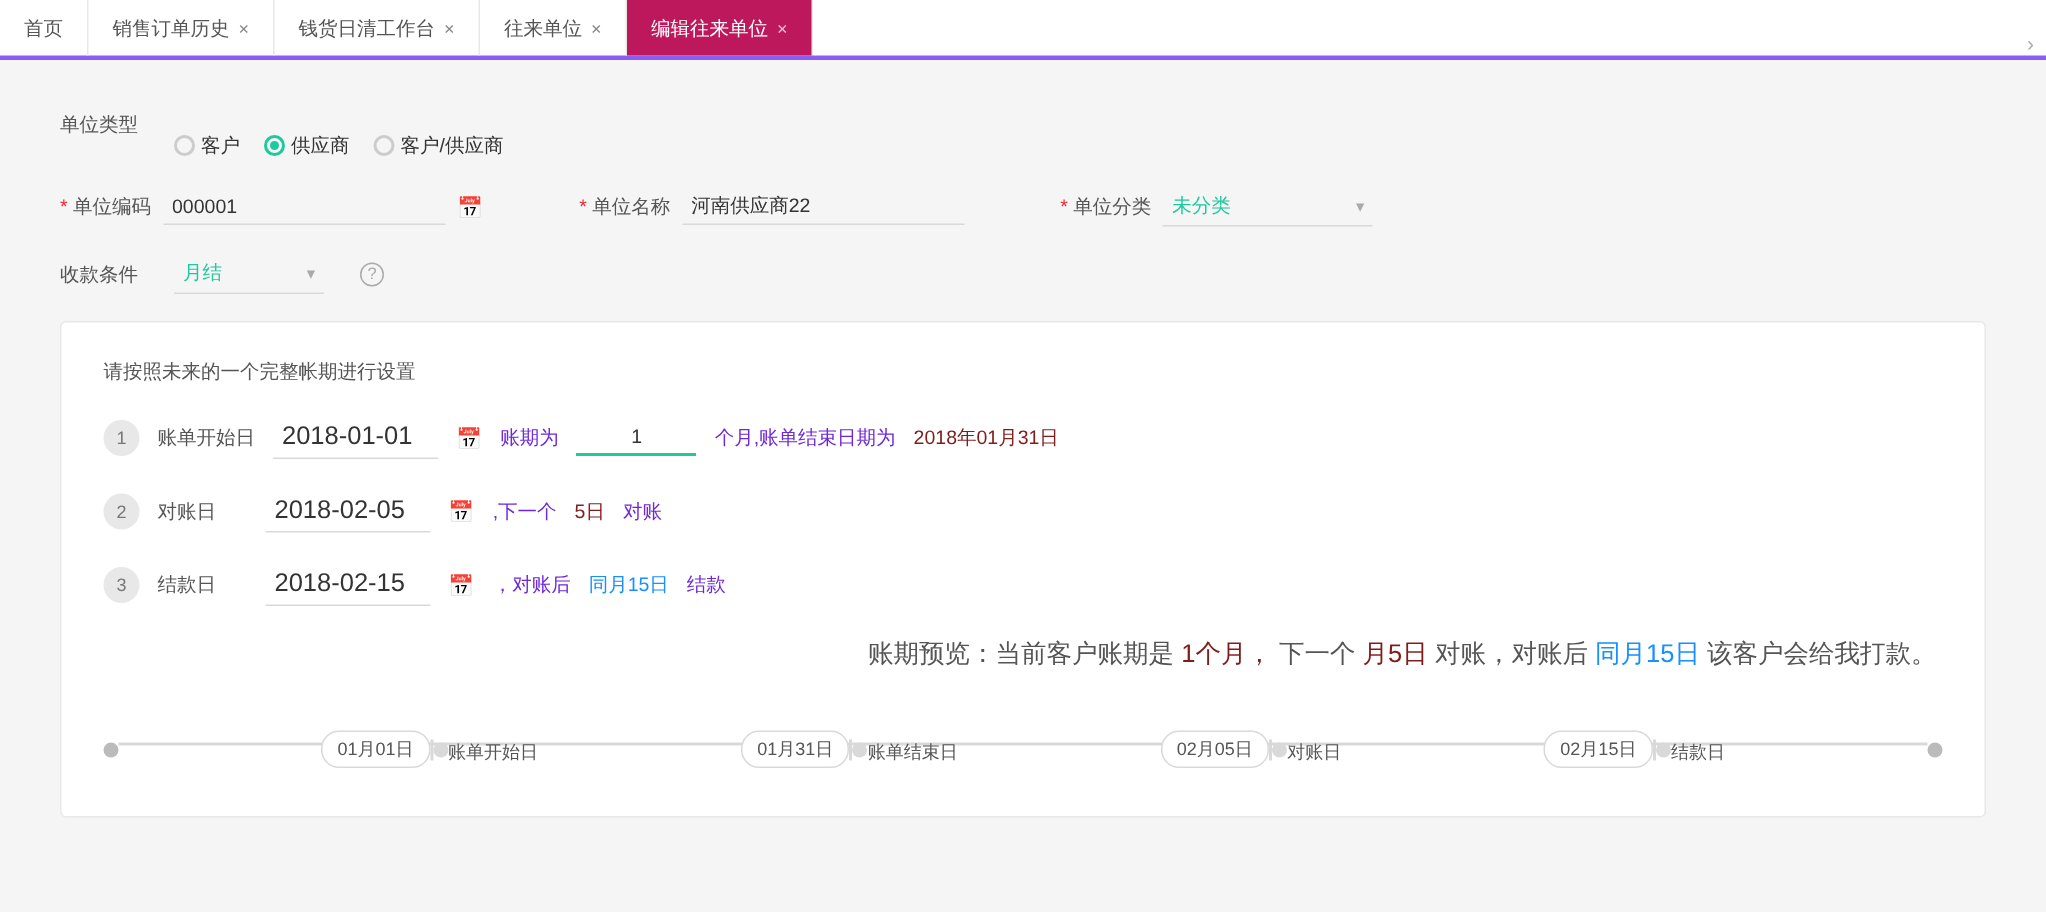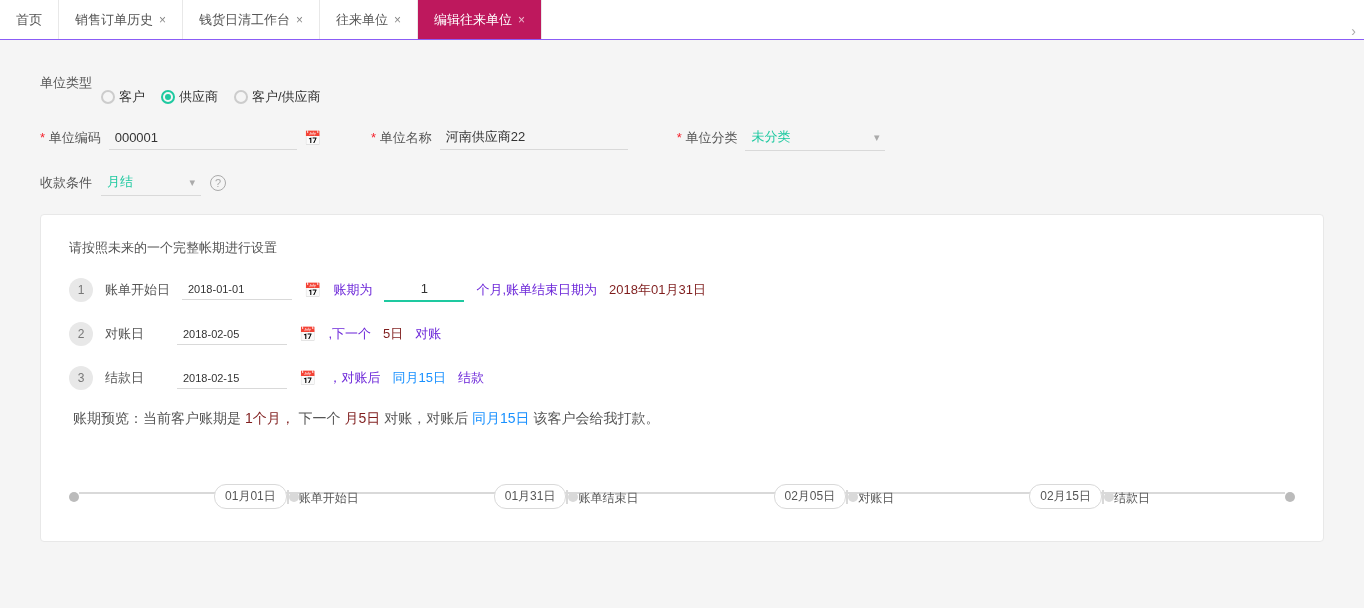--- a/index.html
+++ b/index.html
@@ -3,21 +3,21 @@
   <meta charset="utf-8">
   <style>
     * { box-sizing: border-box; margin: 0; padding: 0; }
     body { font-family: 'Microsoft YaHei', sans-serif; font-size: 14px; color: #333; background: #f5f5f5; }
 
     
     .tabs-bar {
       display: flex;
       align-items: flex-end;
       background: #fff;
-      border-bottom: 1px solid #8b5cf6;
+      border-bottom: 3px solid #8b5cf6;
       height: 40px;
     }
     .tab-item {
       display: flex;
       align-items: center;
       padding: 0 16px;
       height: 100%;
       cursor: pointer;
       font-size: 13px;
       color: #555;
@@ -50,21 +50,21 @@
       padding: 20px 40px;
       background: #f5f5f5;
       min-height: calc(100vh - 40px);
     }
 
     
     .form-row {
       display: flex;
       align-items: center;
       margin-bottom: 18px;
-      gap: 9px;
+      gap: 24px;
     }
     .form-label {
       font-size: 13px;
       color: #555;
       white-space: nowrap;
     }
     .form-label.required::before {
       content: '* ';
       color: #f5222d;
     }
@@ -189,21 +189,21 @@
     }
     .period-label {
       font-size: 13px;
       color: #555;
       min-width: 60px;
     }
     .period-date-input {
       border: none;
       border-bottom: 1px solid #d9d9d9;
       padding: 4px 6px;
-      font-size: 11px;
+      font-size: 17px;
       color: #333;
       outline: none;
       background: transparent;
       width: 110px;
     }
     .period-desc {
       font-size: 13px;
       color: #6d28d9;
     }
     .highlight-orange { color: #7f1d1d; }
@@ -215,24 +215,25 @@
       font-size: 13px;
       color: #333;
       outline: none;
       background: transparent;
       width: 80px;
       text-align: center;
     }
 
     
     .preview-text {
-      font-size: 14px;
-      color: #555;
-      margin-bottom: 40px;
+      font-size: 17px;
+      color: #555;
+      margin-bottom: 24px;
       padding: 0 4px;
+      text-align: right;
     }
     .timeline-line {
       position: absolute;
       left: 10px;
       right: 10px;
       height: 2px;
       background: #d9d9d9;
       top: 50%;
       transform: translateY(-50%);
       z-index: 0;

